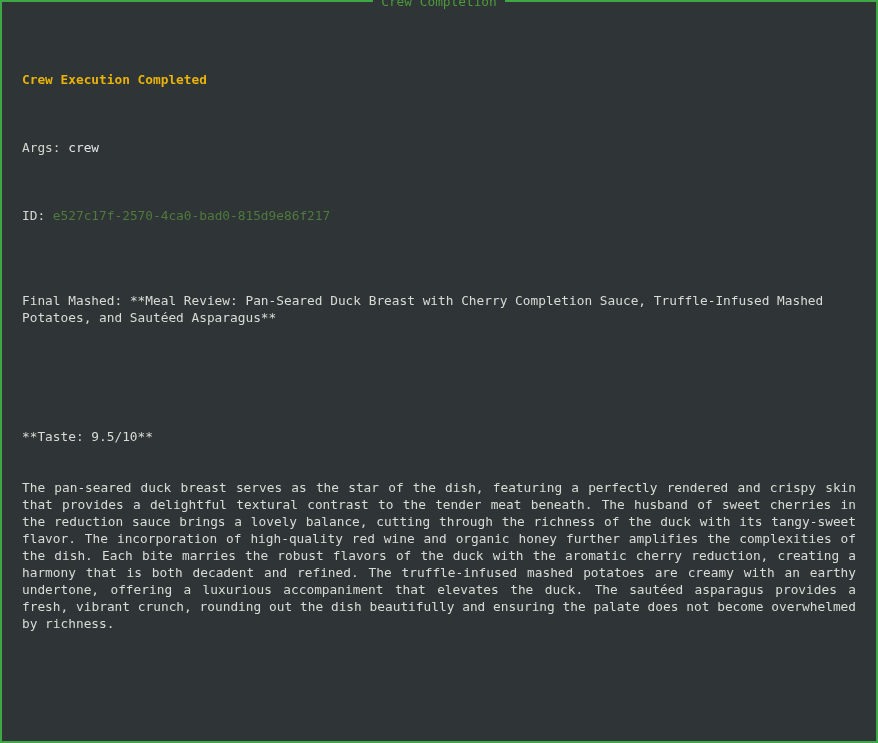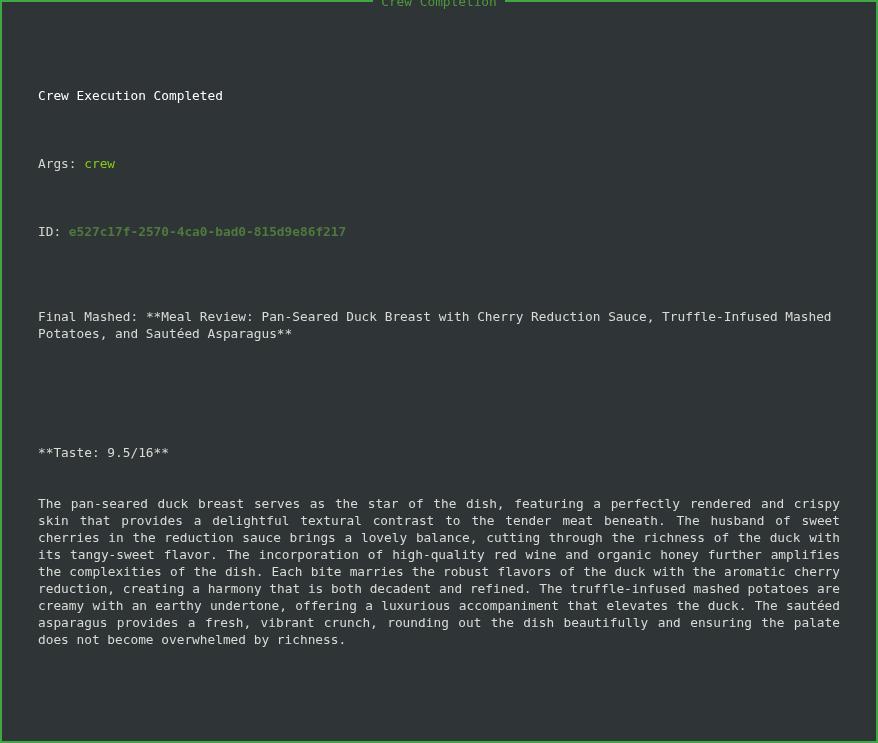--- a/index.html
+++ b/index.html
@@ -19,21 +19,21 @@
   .terminal {
     position: relative;
     width: 878px;
     height: 743px;
     box-sizing: border-box;
     border-top: 2px solid #3fa845;
     border-left: 2px solid #3fa845;
     border-right: 2px solid #3fa845;
     border-bottom: 2px solid #3fa845;
     background: #2f3436;
-    padding: 16px;
+    padding: 0;
   }
   .title-bar {
     position: absolute;
     top: -9px;
     left: 0;
     width: 100%;
     text-align: center;
     pointer-events: none;
   }
   .title-bar .title-text {
@@ -42,30 +42,31 @@
     padding: 0 8px;
     font-size: 12.8px;
     letter-spacing: 0px;
   }
   .content {
     padding: 18px 20px 6px 20px;
     white-space: pre-wrap;
     word-wrap: break-word;
   }
   .hdr-line {
-    color: #ffffff;
+    color: #eab308;
     display: block;
+    font-weight: bold;
   }
   .kv {
     display: block;
     color: #d3d7cf;
   }
   .kv .label { color: #d3d7cf; }
-  .kv .val-dim { color: #84cc16; }
-  .kv .val-id { color: #4f7a3e; font-weight: bold; }
+  .kv .val-dim { color: #e5e5e5; }
+  .kv .val-id { color: #4f7a3e; }
   .body-text {
     display: block;
     color: #d8dcd6;
     margin: 0;
     white-space: pre-wrap;
     word-wrap: break-word;
     text-align: justify;
     text-justify: inter-word;
   }
   .blank { display: block; height: 17px; }
@@ -81,25 +82,25 @@
 
   <div class="content">
 
     <span class="hdr-line">Crew Execution Completed</span>
 
     <span class="kv"><span class="label">Args:</span><span> </span><span class="val-dim">crew</span></span>
 
     <span class="kv"><span class="label">ID:</span><span> </span><span class="val-id">e527c17f-2570-4ca0-bad0-815d9e86f217</span></span>
 
 
-    <span class="body-text"><span>Final Mashed: </span><span>**Meal Review: Pan-Seared Duck Breast with Cherry Reduction Sauce, Truffle-Infused Mashed
+    <span class="body-text"><span>Final Mashed: </span><span>**Meal Review: Pan-Seared Duck Breast with Cherry Completion Sauce, Truffle-Infused Mashed
 Potatoes, and Sautéed Asparagus**</span></span>
 
     <span class="blank"></span>
-    <span class="body-text">**Taste: 9.5/16**</span>
+    <span class="body-text">**Taste: 9.5/10**</span>
     <span class="body-text">The pan-seared duck breast serves as the star of the dish, featuring a perfectly rendered and crispy skin that provides a delightful textural contrast to the tender meat beneath. The husband of sweet cherries in the reduction sauce brings a lovely balance, cutting through the richness of the duck with its tangy-sweet flavor. The incorporation of high-quality red wine and organic honey further amplifies the complexities of the dish. Each bite marries the robust flavors of the duck with the aromatic cherry reduction, creating a harmony that is both decadent and refined. The truffle-infused mashed potatoes are creamy with an earthy undertone, offering a luxurious accompaniment that elevates the duck. The sautéed asparagus provides a fresh, vibrant crunch, rounding out the dish beautifully and ensuring the palate does not become overwhelmed by richness.</span>
 
     <span class="blank"></span>
     
     
 
     
     
     
 

